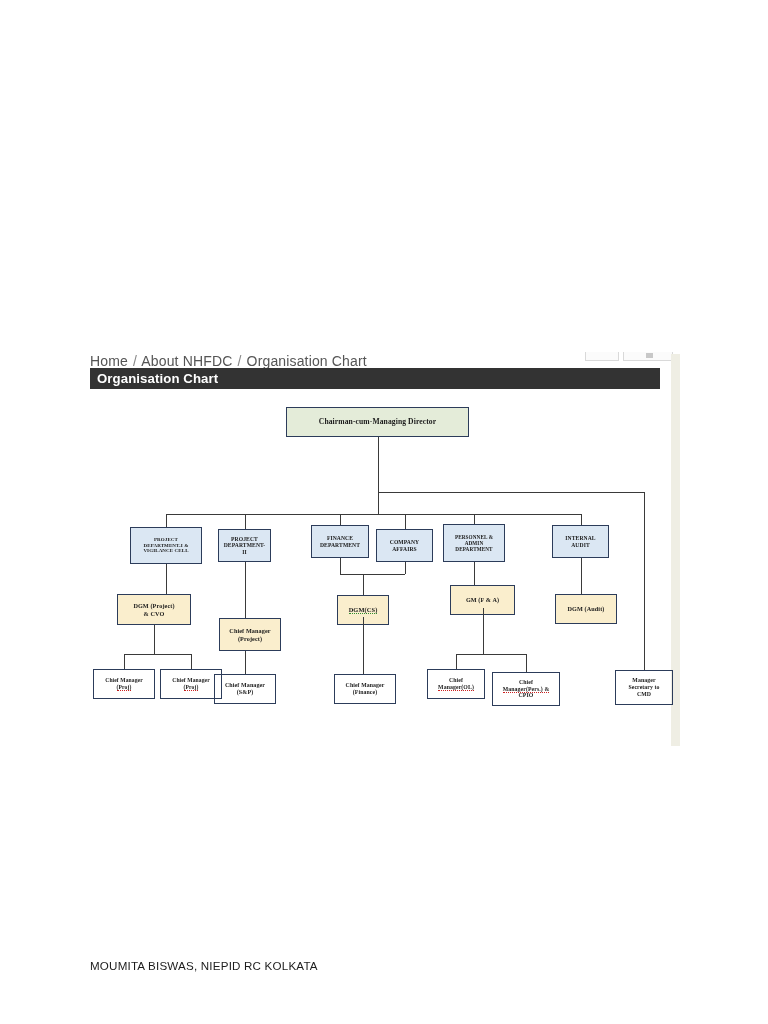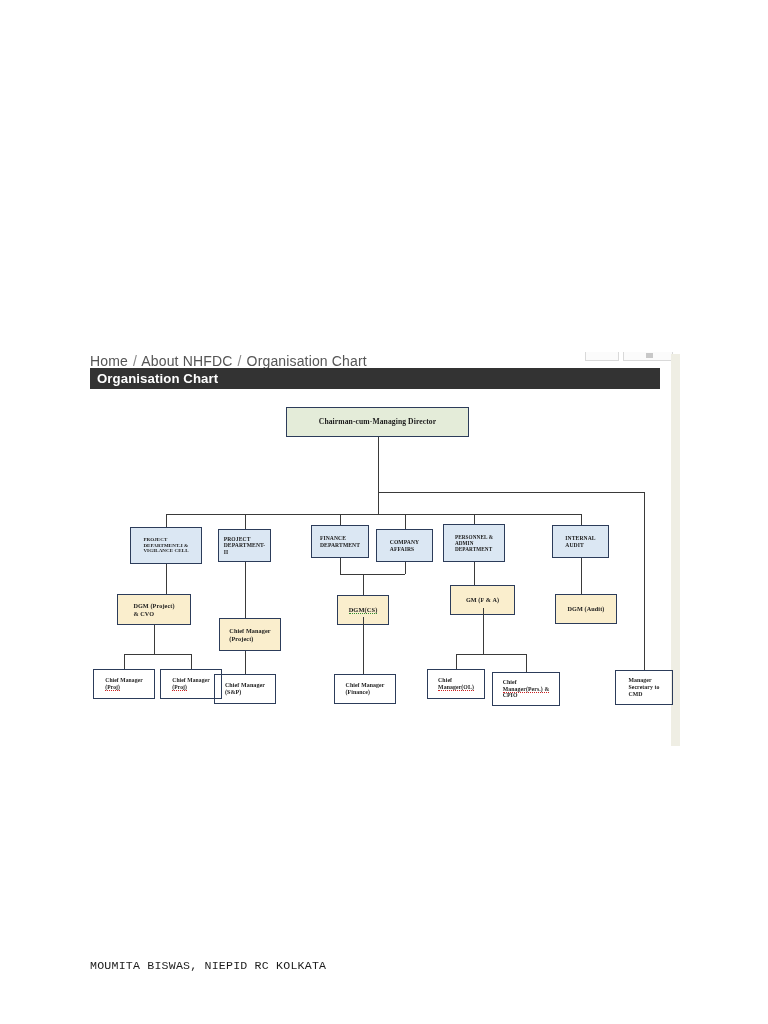--- a/index.html
+++ b/index.html
@@ -110,21 +110,21 @@
     height: 354px;
   }
 
   .node {
     position: absolute;
     box-sizing: border-box;
     border: 1.6px solid #2c3c5a;
     display: flex;
     align-items: center;
     justify-content: center;
-    text-align: left;
+    text-align: center;
     font-family: "Liberation Serif", serif;
     font-weight: bold;
     color: #1a1a1a;
     line-height: 1.18;
     padding: 14px 2px;
     letter-spacing: .1px;
   }
   .node.green { background: #e4ecd9; }
   .node.blue  { background: #dbe7f3; }
   .node.cream { background: #faeecd; }
@@ -151,21 +151,20 @@
 
   
   #footer {
     position: absolute;
     left: 90px;
     top: 959px;
     font-size: 11.6px;
     color: #1c1c1c;
     letter-spacing: .2px;
     white-space: nowrap;
-    font-family: Liberation Mono, monospace;
   }
 </style>
 </head>
 <body>
 
 <div id="page">
 
   <div id="capture">
 
     <div id="topctl">

